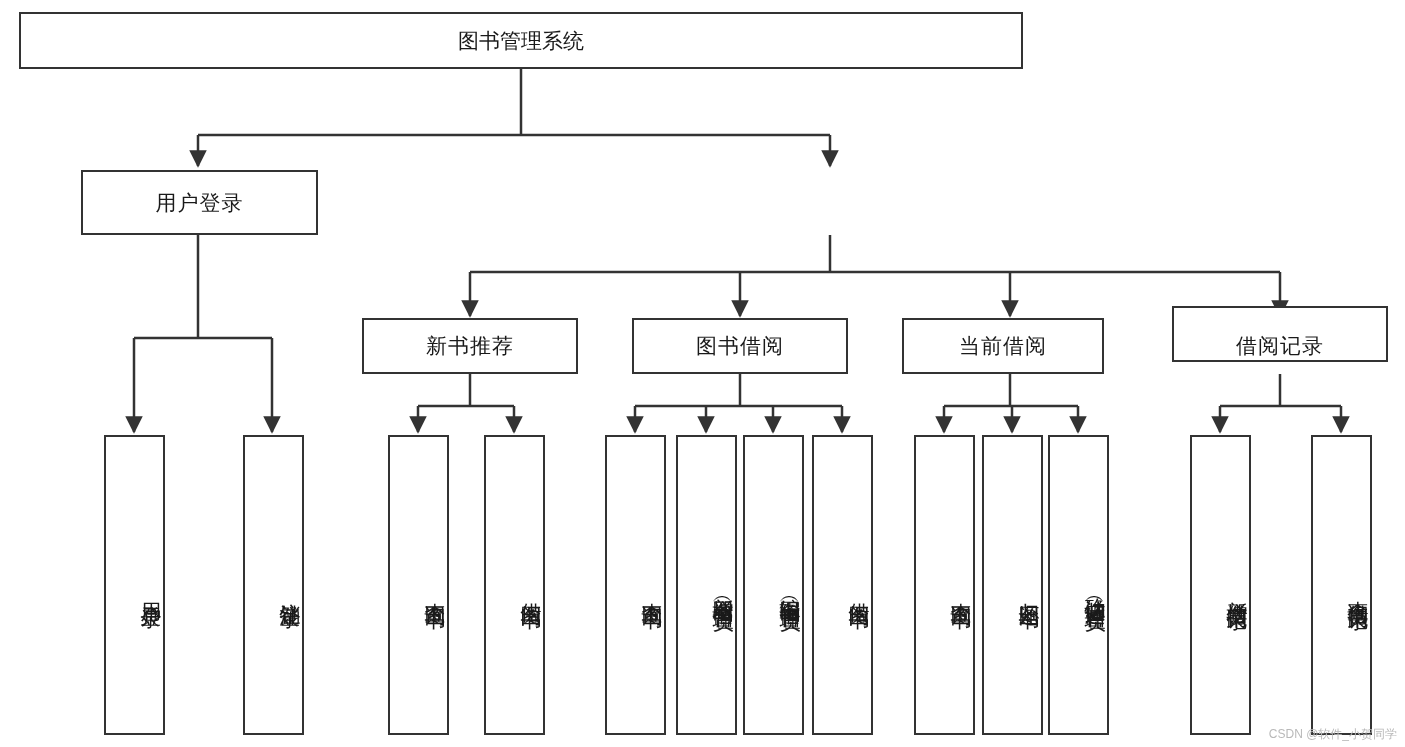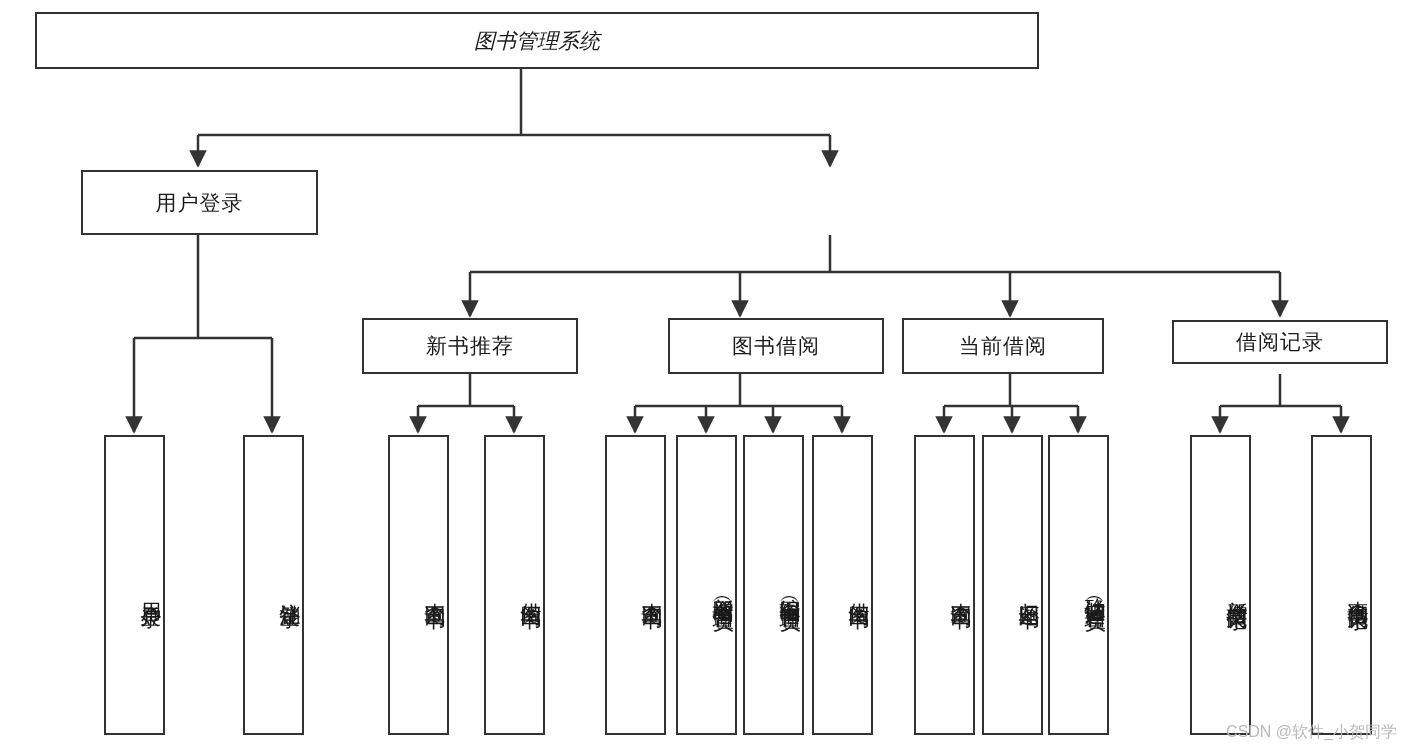--- a/index.html
+++ b/index.html
@@ -54,21 +54,21 @@
   }
   .node.vert .vtext {
     writing-mode: vertical-rl;
     text-orientation: upright;
     display: block;
   }
   .watermark {
     position: absolute;
     right: 8px;
     bottom: 4px;
-    font-size: 16px;
+    font-size: 12px;
     color: #b9b9b9;
     z-index: 3;
     white-space: nowrap;
   }
 </style>
 </head>
 <body>
 
 <div id="canvas">
 
@@ -115,38 +115,38 @@
       <path d="M 1012 406 L 1012 432" marker-end="url(#arrow)"></path>
       <path d="M 1078 406 L 1078 432" marker-end="url(#arrow)"></path>
 
       <path d="M 1280 374 L 1280 406"></path>
       <path d="M 1220 406 L 1341 406"></path>
       <path d="M 1220 406 L 1220 432" marker-end="url(#arrow)"></path>
       <path d="M 1341 406 L 1341 432" marker-end="url(#arrow)"></path>
     </g>
   </svg>
 
-  <div class="node root" style="left:35px; top:12px; width:1004px; height:57px;font-style:italic;">
+  <div class="node root" style="left:19px; top:12px; width:1004px; height:57px;">
     <span>图书管理系统</span>
   </div>
 
   <div class="node horiz" style="left:81px; top:170px; width:237px; height:65px;">
     <span>用户登录</span>
   </div>
 
   <div class="node horiz" style="left:362px; top:318px; width:216px; height:56px;">
     <span>新书推荐</span>
   </div>
-  <div class="node horiz" style="left:632px; top:318px; width:216px; height:56px;margin-left:36px;">
+  <div class="node horiz" style="left:632px; top:318px; width:216px; height:56px;">
     <span>图书借阅</span>
   </div>
   <div class="node horiz" style="left:902px; top:318px; width:202px; height:56px;">
     <span>当前借阅</span>
   </div>
-  <div class="node horiz" style="left:1172px; top:320px; width:216px; height:44px;">
+  <div class="node horiz" style="left:1172px; top:306px; width:216px; height:56px;align-items:flex-end;">
     <span>借阅记录</span>
   </div>
 
   <div class="node vert" style="left:104px; top:435px; width:61px; height:300px;">
     <span class="vtext">用户登录</span>
   </div>
   <div class="node vert" style="left:243px; top:435px; width:61px; height:300px;">
     <span class="vtext">注销登录</span>
   </div>
 

